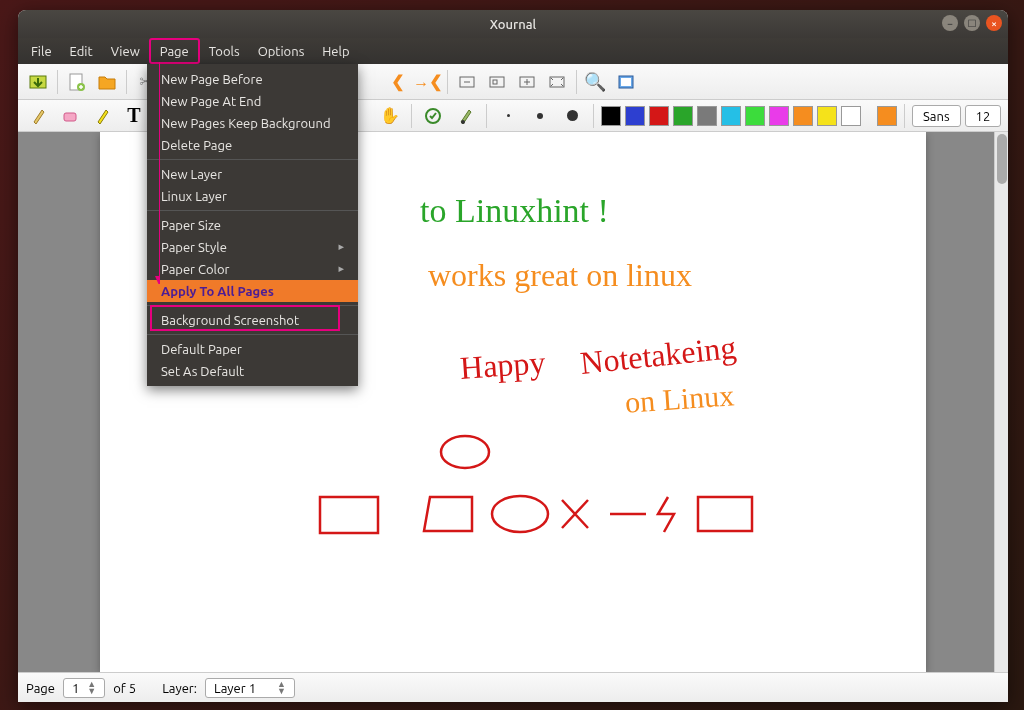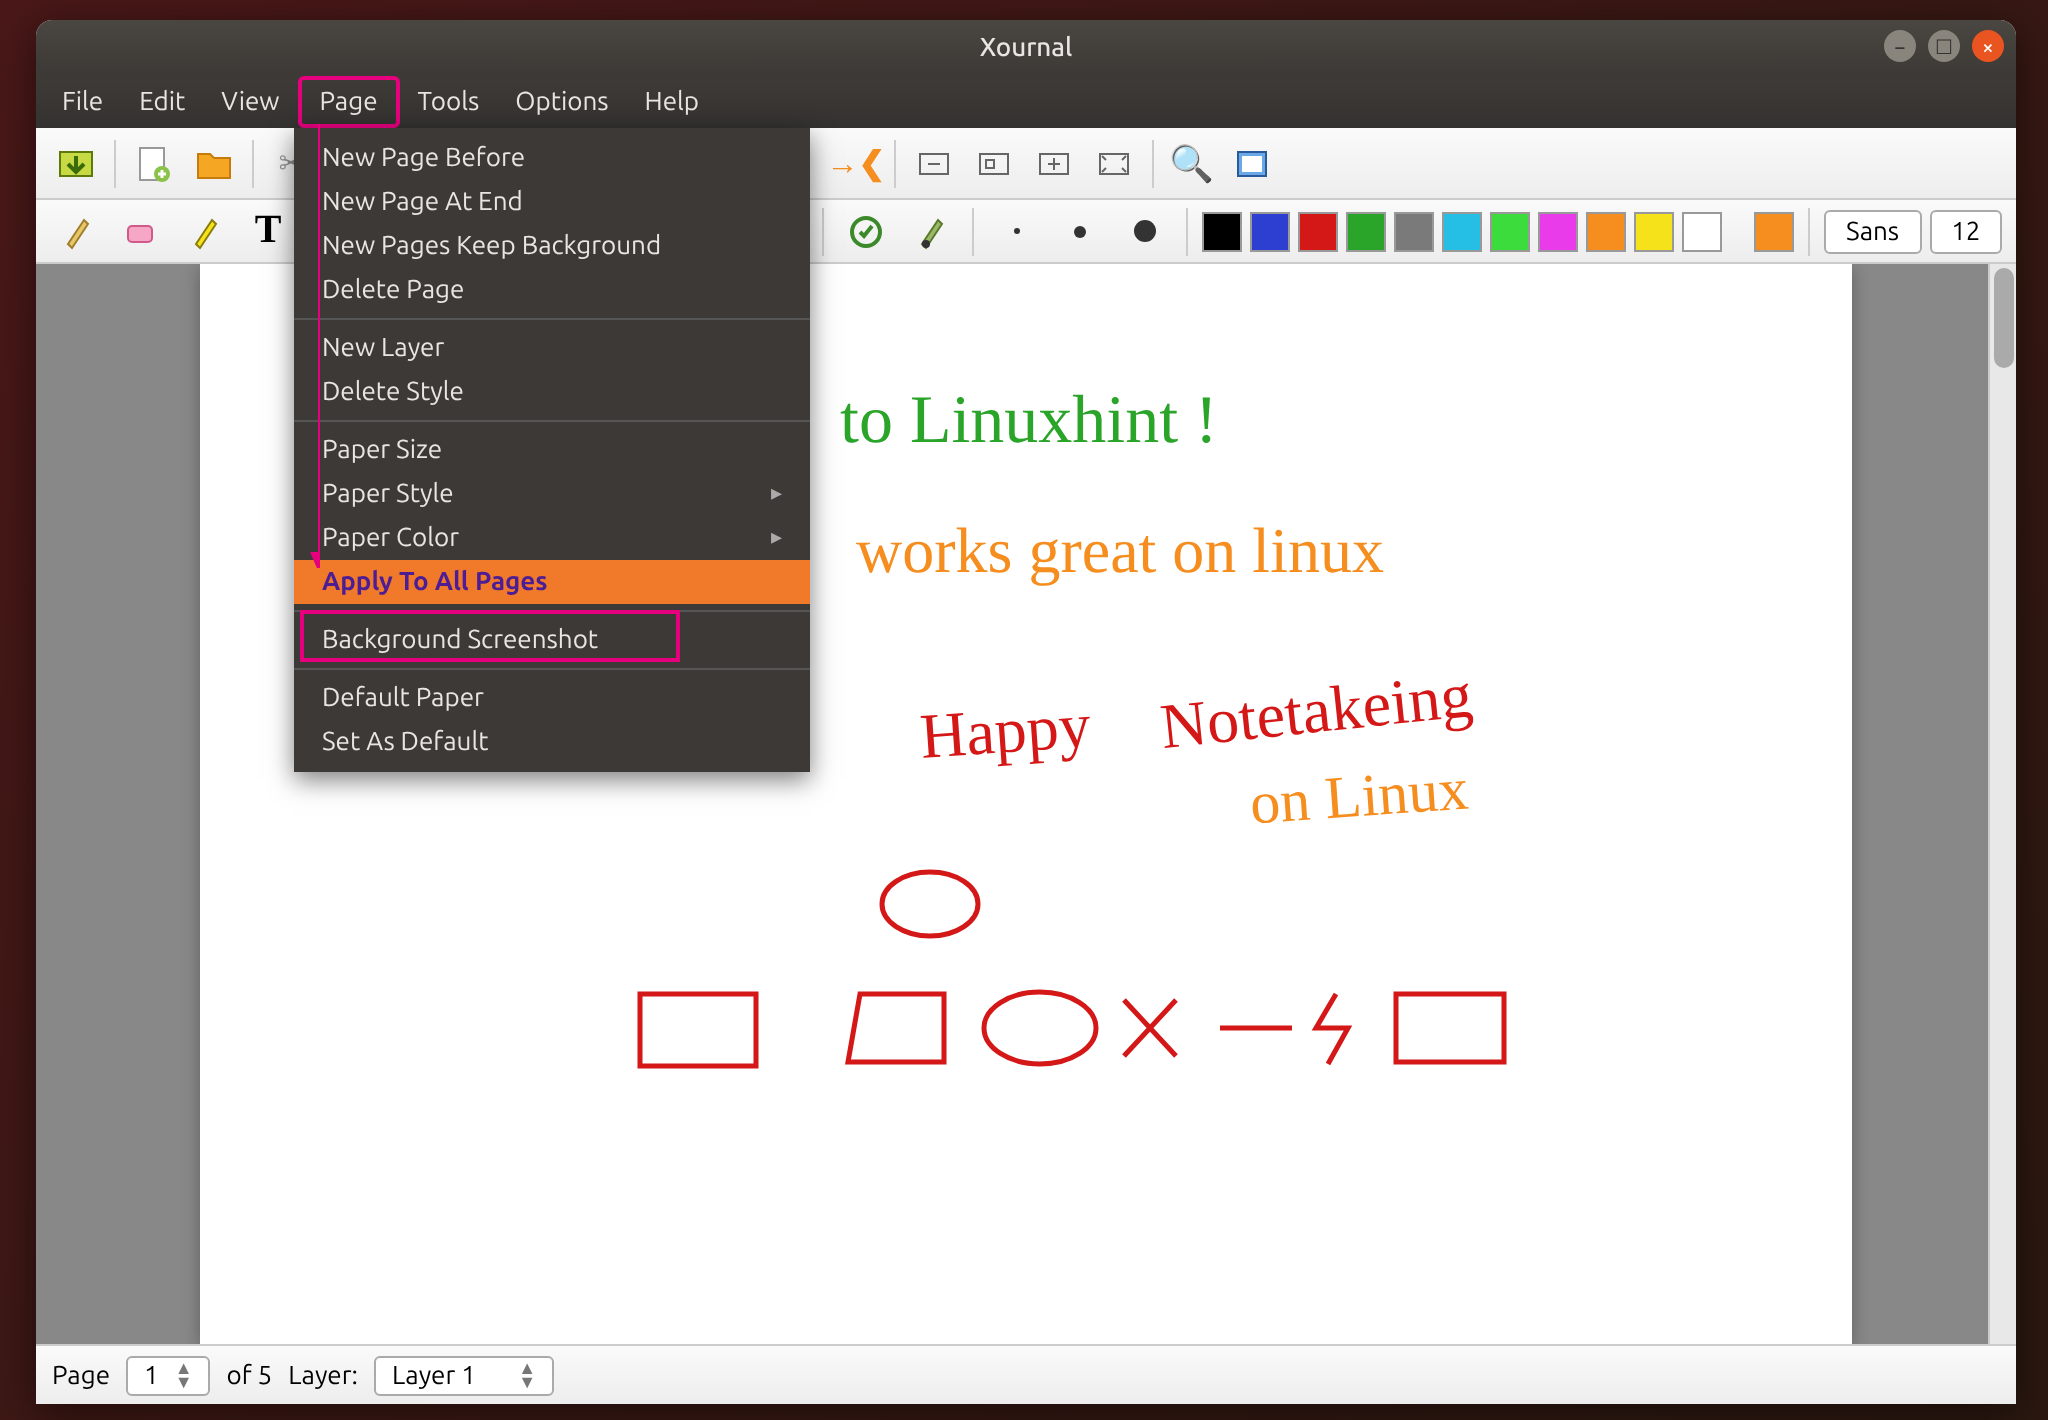--- a/index.html
+++ b/index.html
@@ -109,21 +109,21 @@
   border: 1px solid #aaa;
   padding: 2px 8px;
   background: #fff;
   border-radius: 3px;
   min-width: 32px;
   display: flex; align-items: center; justify-content: space-between;
 }
 .dropdown-menu {
   position: absolute;
   left: 147px; top: 64px;
-  width: 258px;
+  width: 211px;
   background: #3c3936;
   box-shadow: 0 4px 12px rgba(0,0,0,0.5);
   color: #e8e6e3;
   z-index: 100;
   padding: 4px 0;
 }
 .menu-item {
   padding: 4px 14px;
   cursor: pointer;
   position: relative;
@@ -340,37 +340,37 @@
     </div>
   </div>
 
   <div class="statusbar">
     <span>Page</span>
     <div class="spin">
       <span>1</span>
       <span style="font-size:9px;color:#777;margin-left:8px;line-height:7px">▲<br>▼</span>
     </div>
     <span>of 5</span>
-    <span style="">Layer:</span>
+    <span style="margin-left:18px">Layer:</span>
     <div class="spin" style="min-width:90px">
       <span>Layer 1</span>
       <span style="font-size:9px;color:#777;line-height:7px">▲<br>▼</span>
     </div>
   </div>
 
 </div>
 
 <div class="dropdown-menu">
   <div class="menu-item">New Page Before</div>
   <div class="menu-item">New Page At End</div>
   <div class="menu-item">New Pages Keep Background</div>
   <div class="menu-item">Delete Page</div>
   <div class="menu-divider"></div>
   <div class="menu-item">New Layer</div>
-  <div class="menu-item">Delete Style</div>
+  <div class="menu-item">Linux Layer</div>
   <div class="menu-divider"></div>
   <div class="menu-item">Paper Size</div>
   <div class="menu-item has-sub">
       <span>Paper Style</span>
     </div>
   <div class="menu-item has-sub">
       <span>Paper Color</span>
     </div>
   <div class="menu-item hovered">Apply To All Pages</div>
   <div class="menu-divider"></div>

